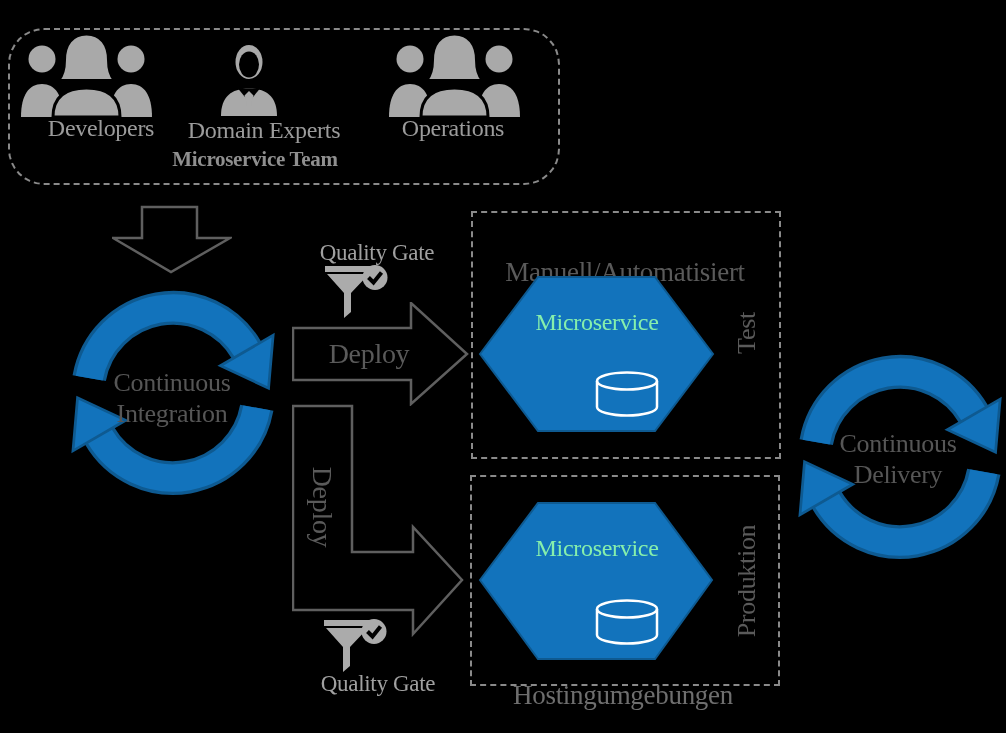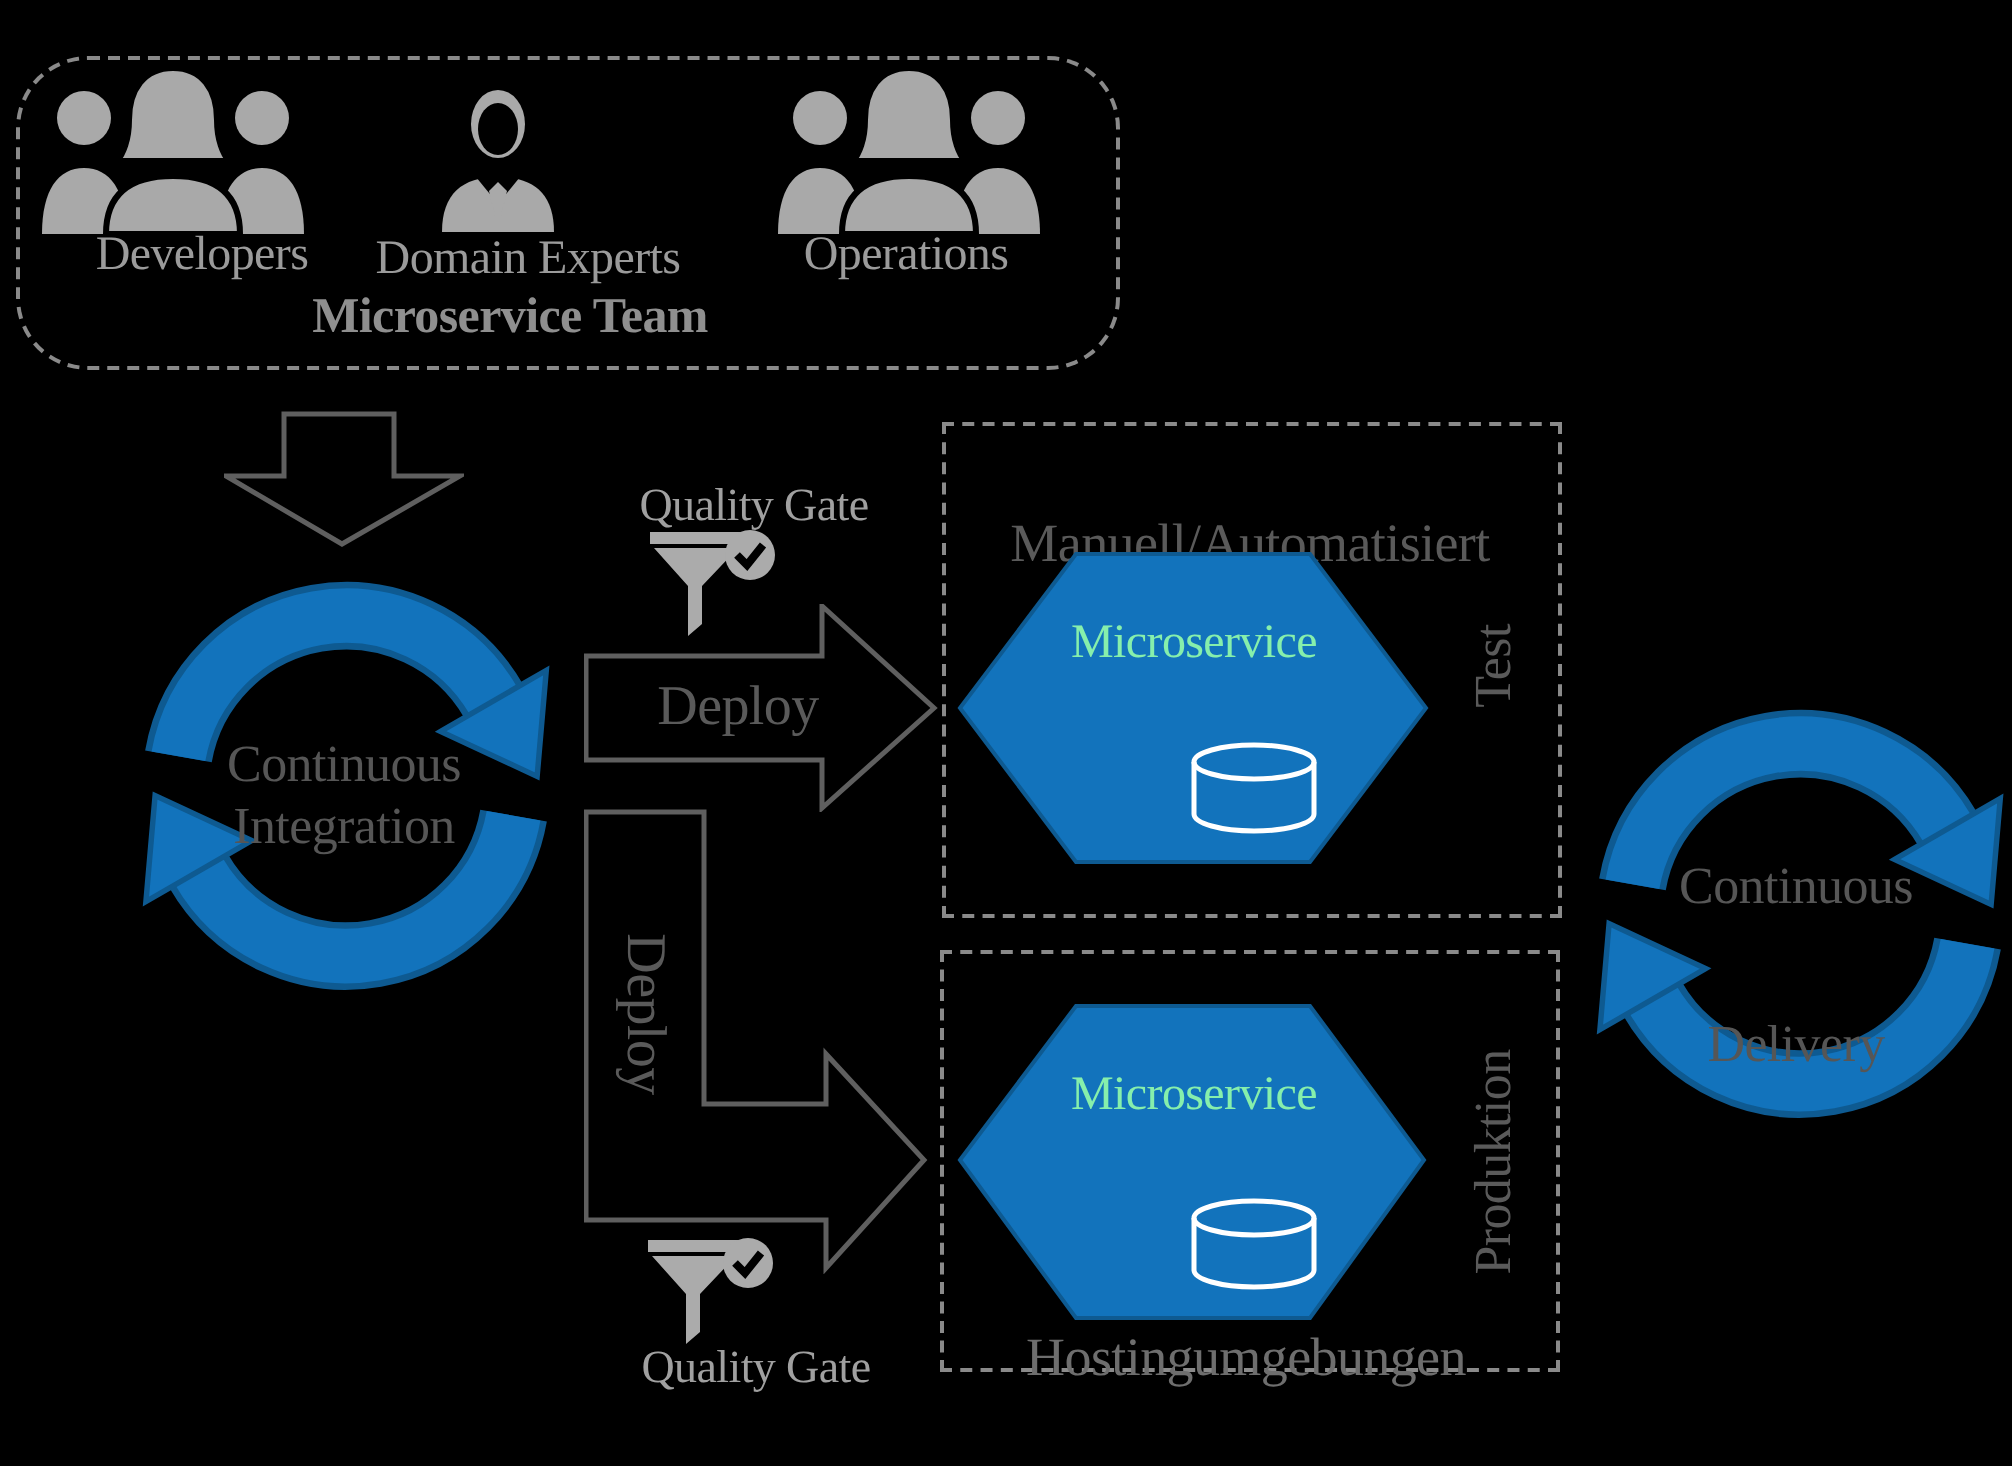--- a/index.html
+++ b/index.html
@@ -12,21 +12,21 @@
     position:absolute; white-space:nowrap; letter-spacing:-0.3px;
     transform:translate(-50%,-50%); text-align:center;
   }
   .lbl.rot-ccw { transform:translate(-50%,-50%) rotate(-90deg); }
   .lbl.rot-cw  { transform:translate(-50%,-50%) rotate(90deg); }
   .dashed-box {
     position:absolute; border:2.5px dashed #8A8A8A; background:transparent;
   }
   .team-box { border-radius:36px; }
   .member-label { font-size:24px; color:#9B9B9B; }
-  .team-title { font-size:25px; font-weight:bold; color:#8F8F8F; }
+  .team-title { font-size:21px; font-weight:bold; color:#8F8F8F; }
   .qg-label { font-size:23px; color:#A0A0A0;margin-left:25px; }
   .deploy-label { font-size:28px; color:#5A5A5A; }
   .cycle-label { font-size:26px; color:#565656; line-height:31px; }
   .env-title { font-size:27px; color:#5A5A5A; }
   .side-label { font-size:26px; color:#5A5A5A; }
   .service-label { font-size:24px; color:#86efac; }
   .hosting-label { font-size:27px; color:#6E6E6E; }
   svg { display:block; }
 </style>
 </head>
@@ -134,26 +134,26 @@
 
   <svg class="abs" style="left:477px; top:501px;" width="240" height="161" viewBox="0 0 240 161">
     <polygon points="3,79 61,2 178,2 235,79 178,158 61,158" fill="#1273BC" stroke="#0E5A91" stroke-width="2"></polygon>
     <g transform="translate(150,121)" fill="none" stroke="#FFFFFF" stroke-width="2.5">
       <path d="M-30 -13 V13 A30 8.5 0 0 0 30 13 V-13"></path>
       <ellipse cx="0" cy="-13" rx="30" ry="8.5"></ellipse>
     </g>
   </svg>
   <div class="lbl service-label" style="left:597px; top:548px;">Microservice</div>
 
-  <div class="lbl hosting-label" style="left:623px; top:679px;">Hostingumgebungen</div>
+  <div class="lbl hosting-label" style="left:623px; top:695px;">Hostingumgebungen</div>
 
   <svg class="abs" style="left:780px; top:337px;" width="240" height="240" viewBox="0 0 220 220">
     <path d="M33.2 96.4 A78 78 0 0 1 177.6 71" fill="none" stroke="#0E5A91" stroke-width="31"></path>
     <path d="M33.2 96.4 A78 78 0 0 1 177.6 71" fill="none" stroke="#1273BC" stroke-width="25"></path>
     <polygon points="153.4,85 201.8,57 197.6,105.6" fill="#1273BC" stroke="#0E5A91" stroke-width="2.5"></polygon>
     <path d="M186.8 123.6 A78 78 0 0 1 42.5 149" fill="none" stroke="#0E5A91" stroke-width="31"></path>
     <path d="M186.8 123.6 A78 78 0 0 1 42.5 149" fill="none" stroke="#1273BC" stroke-width="25"></path>
     <polygon points="66.7,135 18.3,163 22.5,114.4" fill="#1273BC" stroke="#0E5A91" stroke-width="2.5"></polygon>
   </svg>
   <div class="lbl cycle-label" style="left:898px; top:443px;">Continuous</div>
-  <div class="lbl cycle-label" style="left:898px; top:474px;margin-top:48px;">Delivery</div>
+  <div class="lbl cycle-label" style="left:898px; top:474px;">Delivery</div>
 
 </div>
 
 </body></html>

